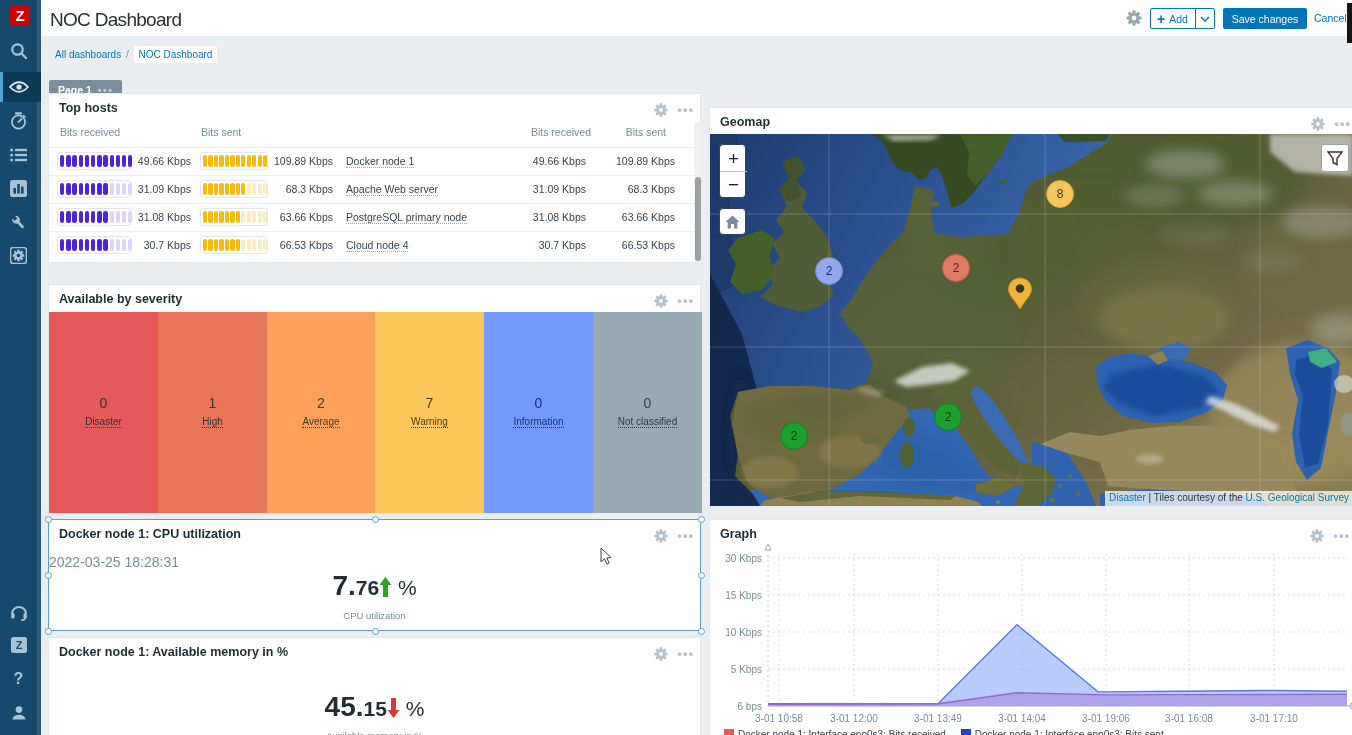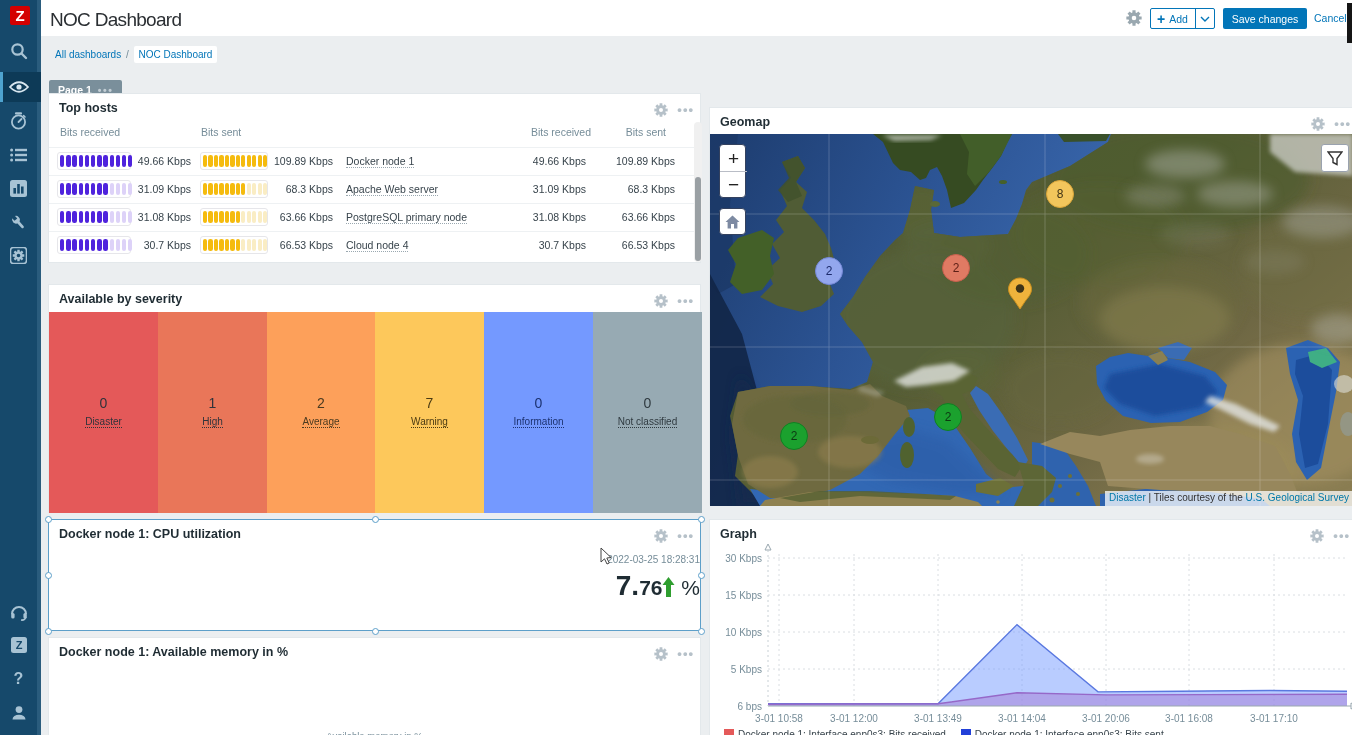--- a/index.html
+++ b/index.html
@@ -23,21 +23,21 @@
 .wicons { position:absolute; top:8px; color:#b6c1c9; display:flex; gap:9px; align-items:center; z-index:5;}
 .th-col { position:absolute; font-size:10.5px; color:#768d99; }
 .trow { position:absolute; left:0; width:100%; height:28px; border-top:1px solid #eef1f3; }
 .cellv { position:absolute; font-size:10.5px; color:#38444c; top:7px; white-space:nowrap; }
 .hostlink { position:absolute; font-size:10.5px; color:#38444c; top:7px; border-bottom:1px dotted #9aa8b0; }
 .barbox { position:absolute; top:4px; width:74px; height:18px; background:#fff; border:1px solid #e6e6ea; border-radius:3px; display:flex; align-items:center; padding:0 2px; gap:1.8px; }
 .seg { width:4.4px; height:12px; border-radius:2.2px; flex:none;}
 .sevblock { position:absolute; top:27px; height:201px; text-align:center; }
 .sevnum { margin-top:83px; font-size:14px; color:#20262b; }
 .sevlab { margin-top:2px; font-size:10px; color:#20262b; display:inline-block; border-bottom:1px dotted rgba(0,0,0,0.45); }
-.ivdate { position:absolute; width:100%; text-align:right; font-size:10px; color:#768d99; }
+.ivdate { position:absolute; width:100%; text-align:left; font-size:14px; color:#768d99; }
 .ivval { position:absolute; width:100%; text-align:center; color:#1f2c33; }
 .ivlabel { position:absolute; width:100%; text-align:center; font-size:9.5px; color:#768d99; }
 .handle { position:absolute; width:7px; height:7px; border-radius:50%; background:#fff; border:1px solid #5d9fc9; z-index:30; }
 .gylab { position:absolute; font-size:10px; color:#768d99; text-align:right; width:50px;}
 .gxlab { position:absolute; font-size:10px; color:#768d99; text-align:center; width:70px; }
 .legend { position:absolute; font-size:10px; color:#38444c; white-space:nowrap;}
 .sw { width:10px; height:10px; display:inline-block; vertical-align:-1px; margin-right:4px;}
 a { text-decoration:none; }
 </style>
 </head>
@@ -339,43 +339,47 @@
 
   <div class="widget" id="cpuw" style="left:48px; top:519px; width:653px; height:112px; border:1px solid #5d9fc9;">
     <div class="wtitle">Docker node 1: CPU utilization</div>
     <div class="wicons" style="right:6px;">
         <svg width="14" height="14" viewBox="0 0 14 14">
           <path d="M 5.62 0.34 L 8.38 0.34 L 8.37 2.30 L 9.35 2.70 L 10.73 1.32 L 12.68 3.27 L 11.30 4.65 L 11.70 5.63 L 13.66 5.62 L 13.66 8.38 L 11.70 8.37 L 11.30 9.35 L 12.68 10.73 L 10.73 12.68 L 9.35 11.30 L 8.37 11.70 L 8.38 13.66 L 5.62 13.66 L 5.63 11.70 L 4.65 11.30 L 3.27 12.68 L 1.32 10.73 L 2.70 9.35 L 2.30 8.37 L 0.34 8.38 L 0.34 5.62 L 2.30 5.63 L 2.70 4.65 L 1.32 3.27 L 3.27 1.32 L 4.65 2.70 L 5.63 2.30 Z M 5.00 7.00 a 2.00 2.00 0 1 0 4.00 0 a 2.00 2.00 0 1 0 -4.00 0 Z" fill="#b6c1c9" fill-rule="evenodd"></path>
         </svg>
         <span style="font-size:13px; letter-spacing:1px; color:#b6c1c9; font-weight:bold;">•••</span>
       </div>
     <div class="ivdate" style="top:34px;">2022-03-25 18:28:31</div>
-    <div class="ivval" style="top:50px;text-align:right;"><span style="font-size:28px;font-weight:bold;">7.</span><span style="font-size:21px;font-weight:bold;">76</span><svg width="13" height="20" viewBox="0 0 13 20" style="vertical-align:-2px;">
+    <div class="ivval" style="top:50px;"><span style="font-size:28px;font-weight:bold;">7.</span><span style="font-size:21px;font-weight:bold;">76</span><svg width="13" height="20" viewBox="0 0 13 20" style="vertical-align:-2px;">
           <path d="M6.5 0 L12.5 8 L9 8 L9 20 L4 20 L4 8 L0.5 8 Z" fill="#2f9e2f"></path>
         </svg><span style="font-size:21px;"> %</span></div>
+    <div class="ivlabel" style="top:90px;">CPU utilization</div>
   </div>
   <div class="handle" style="left:44.5px; top:515.5px;"></div>
     <div class="handle" style="left:371.5px; top:515.5px;"></div>
     <div class="handle" style="left:697.5px; top:515.5px;"></div>
     <div class="handle" style="left:44.5px; top:571.5px;"></div>
     <div class="handle" style="left:697.5px; top:571.5px;"></div>
     <div class="handle" style="left:44.5px; top:627.5px;"></div>
     <div class="handle" style="left:371.5px; top:627.5px;"></div>
     <div class="handle" style="left:697.5px; top:627.5px;"></div>
   <div style="position:absolute; left:600px; top:547px; z-index:40;"><svg width="13" height="19" viewBox="0 0 13 19">
         <path d="M1 1 L1 15 L4.5 11.8 L7 17 L9.3 16 L6.8 11 L11 10.5 Z" fill="#fff" stroke="#444" stroke-width="1"></path>
       </svg></div>
   <div class="widget" id="memw" style="left:48px; top:637px; width:653px; height:98px; border-bottom:none;">
     <div class="wtitle">Docker node 1: Available memory in %</div>
     <div class="wicons" style="right:6px;">
         <svg width="14" height="14" viewBox="0 0 14 14">
           <path d="M 5.62 0.34 L 8.38 0.34 L 8.37 2.30 L 9.35 2.70 L 10.73 1.32 L 12.68 3.27 L 11.30 4.65 L 11.70 5.63 L 13.66 5.62 L 13.66 8.38 L 11.70 8.37 L 11.30 9.35 L 12.68 10.73 L 10.73 12.68 L 9.35 11.30 L 8.37 11.70 L 8.38 13.66 L 5.62 13.66 L 5.63 11.70 L 4.65 11.30 L 3.27 12.68 L 1.32 10.73 L 2.70 9.35 L 2.30 8.37 L 0.34 8.38 L 0.34 5.62 L 2.30 5.63 L 2.70 4.65 L 1.32 3.27 L 3.27 1.32 L 4.65 2.70 L 5.63 2.30 Z M 5.00 7.00 a 2.00 2.00 0 1 0 4.00 0 a 2.00 2.00 0 1 0 -4.00 0 Z" fill="#b6c1c9" fill-rule="evenodd"></path>
         </svg>
         <span style="font-size:13px; letter-spacing:1px; color:#b6c1c9; font-weight:bold;">•••</span>
       </div>
+    <div class="ivval" style="top:53px;"><span style="font-size:28px;font-weight:bold;">45.</span><span style="font-size:21px;font-weight:bold;">15</span><svg width="13" height="20" viewBox="0 0 13 20" style="vertical-align:-2px;">
+          <path d="M6.5 20 L12.5 12 L9 12 L9 0 L4 0 L4 12 L0.5 12 Z" fill="#d23a3a"></path>
+        </svg><span style="font-size:21px;"> %</span></div>
     <div class="ivlabel" style="top:92px;">Available memory in %</div>
   </div>
 
   <div class="widget" id="geomapw" style="left:709px; top:107px; width:644px; height:398px; border-right:none;">
     <div class="wtitle">Geomap</div>
     <div class="wicons" style="right:2px;">
         <svg width="14" height="14" viewBox="0 0 14 14">
           <path d="M 5.62 0.34 L 8.38 0.34 L 8.37 2.30 L 9.35 2.70 L 10.73 1.32 L 12.68 3.27 L 11.30 4.65 L 11.70 5.63 L 13.66 5.62 L 13.66 8.38 L 11.70 8.37 L 11.30 9.35 L 12.68 10.73 L 10.73 12.68 L 9.35 11.30 L 8.37 11.70 L 8.38 13.66 L 5.62 13.66 L 5.63 11.70 L 4.65 11.30 L 3.27 12.68 L 1.32 10.73 L 2.70 9.35 L 2.30 8.37 L 0.34 8.38 L 0.34 5.62 L 2.30 5.63 L 2.70 4.65 L 1.32 3.27 L 3.27 1.32 L 4.65 2.70 L 5.63 2.30 Z M 5.00 7.00 a 2.00 2.00 0 1 0 4.00 0 a 2.00 2.00 0 1 0 -4.00 0 Z" fill="#b6c1c9" fill-rule="evenodd"></path>
         </svg>
         <span style="font-size:13px; letter-spacing:1px; color:#b6c1c9; font-weight:bold;">•••</span>
@@ -569,19 +573,19 @@
 </svg>
     <div class="gylab" style="left:2px; top:33px;">30 Kbps</div>
       <div class="gylab" style="left:2px; top:70px;">15 Kbps</div>
       <div class="gylab" style="left:2px; top:107px;">10 Kbps</div>
       <div class="gylab" style="left:2px; top:144px;">5 Kbps</div>
       <div class="gylab" style="left:2px; top:181px;">6 bps</div>
     <div class="gxlab" style="left:34px; top:193px;">3-01 10:58</div>
       <div class="gxlab" style="left:109px; top:193px;">3-01 12:00</div>
       <div class="gxlab" style="left:193px; top:193px;">3-01 13:49</div>
       <div class="gxlab" style="left:277px; top:193px;">3-01 14:04</div>
-      <div class="gxlab" style="left:361px; top:193px;">3-01 20:06</div>
+      <div class="gxlab" style="left:361px; top:193px;">3-01 19:06</div>
       <div class="gxlab" style="left:444px; top:193px;">3-01 16:08</div>
       <div class="gxlab" style="left:529px; top:193px;">3-01 17:10</div>
     <div class="legend" style="left:14px; top:209px;"><span class="sw" style="background:#e45959;"></span>Docker node 1: Interface enp0s3: Bits received <span class="sw" style="background:#2240d8; margin-left:12px;"></span>Docker node 1: Interface enp0s3: Bits sent</div>
   </div>
 
 </div>
 
 </body></html>

